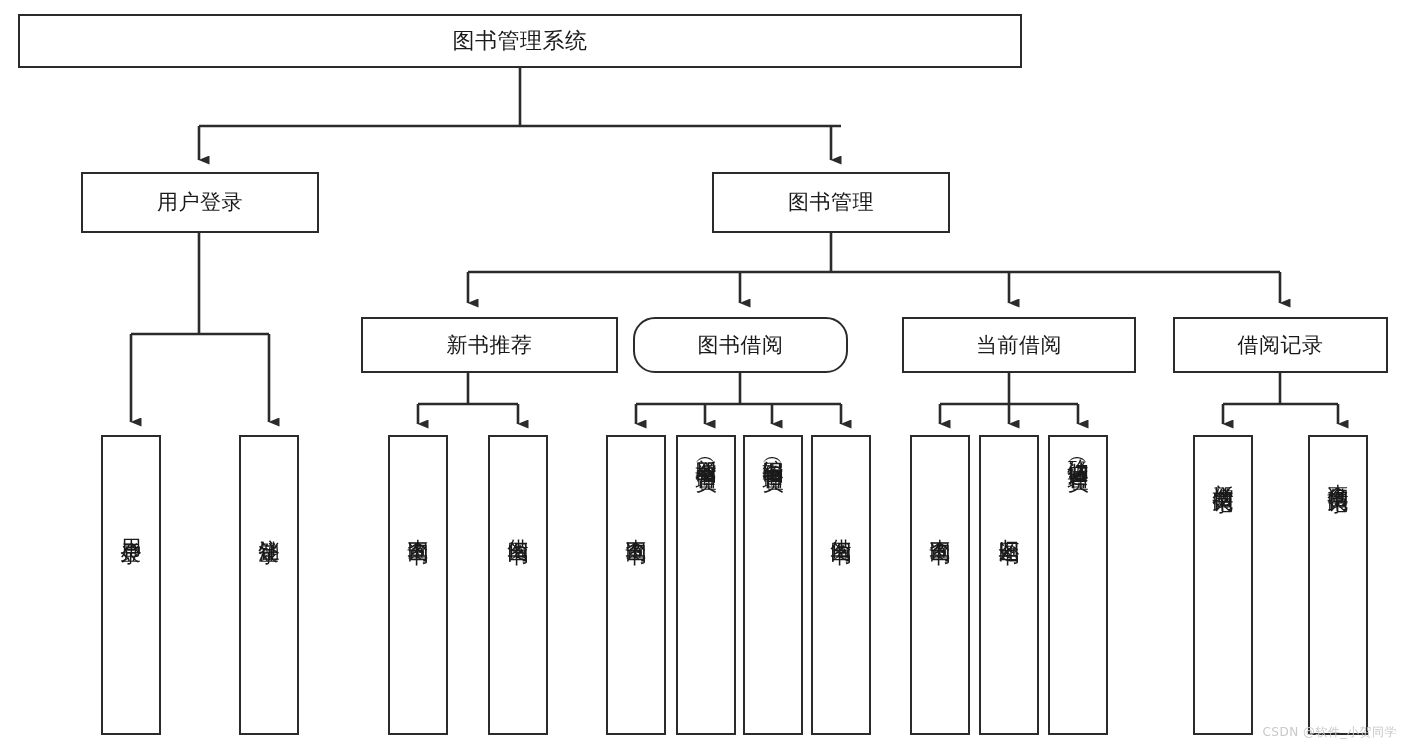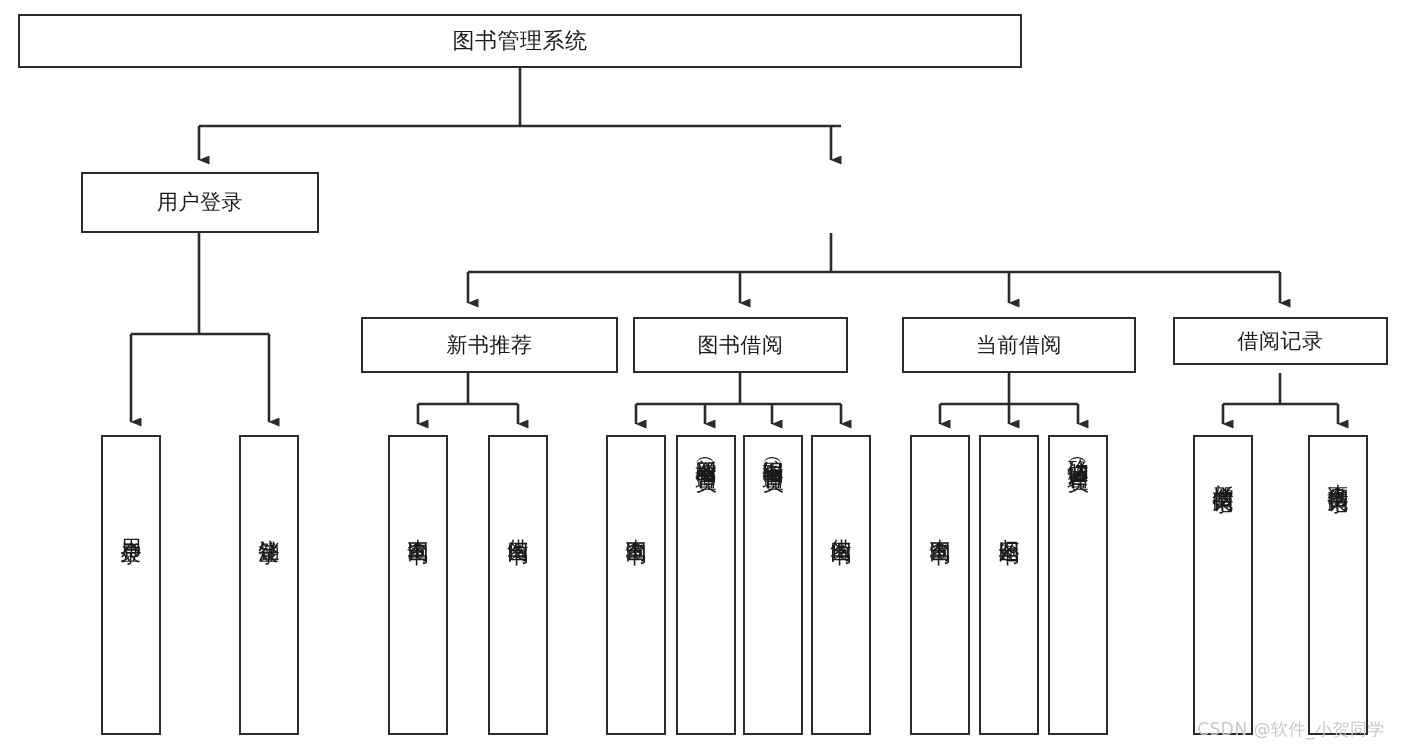--- a/index.html
+++ b/index.html
@@ -57,23 +57,23 @@
   svg.wires {
     position: absolute;
     left: 0;
     top: 0;
     width: 1405px;
     height: 747px;
     pointer-events: none;
   }
   .watermark {
     position: absolute;
-    right: 20px;
+    right: 8px;
     bottom: 6px;
-    font-size: 17px;
+    font-size: 12px;
     color: #c9c9c9;
     letter-spacing: 0.5px;
     white-space: nowrap;
   }
 </style>
 </head>
 <body>
 
 <div id="stage">
 
@@ -127,31 +127,34 @@
     </g>
   </svg>
 
   <div class="node horiz root" style="left:18px; top:14px; width:1004px; height:54px;">
     <span class="lbl">图书管理系统</span>
   </div>
 
   <div class="node horiz" style="left:81px; top:172px; width:238px; height:61px;">
     <span class="lbl">用户登录</span>
   </div>
+  <div class="node horiz" style="left:712px; top:172px; width:238px; height:61px;">
+    <span class="lbl">图书管理</span>
+  </div>
 
   <div class="node horiz" style="left:361px; top:317px; width:257px; height:56px;">
     <span class="lbl">新书推荐</span>
   </div>
-  <div class="node horiz" style="left:633px; top:317px; width:215px; height:56px;">
+  <div class="node horiz" style="left:633px; top:317px; width:215px; height:56px;border-radius:22px;">
     <span class="lbl">图书借阅</span>
   </div>
   <div class="node horiz" style="left:902px; top:317px; width:234px; height:56px;">
     <span class="lbl">当前借阅</span>
   </div>
-  <div class="node horiz" style="left:1173px; top:317px; width:215px; height:48px;justify-content:center;">
+  <div class="node horiz" style="left:1173px; top:317px; width:215px; height:56px;justify-content:center;">
     <span class="lbl">借阅记录</span>
   </div>
 
   <div class="node vert" style="left:101px; top:435px; width:60px; height:300px; padding-top:85px;">
     <span class="lbl">用户登录</span>
   </div>
   <div class="node vert" style="left:239px; top:435px; width:60px; height:300px; padding-top:85px;">
     <span class="lbl">注销登录</span>
   </div>
 

